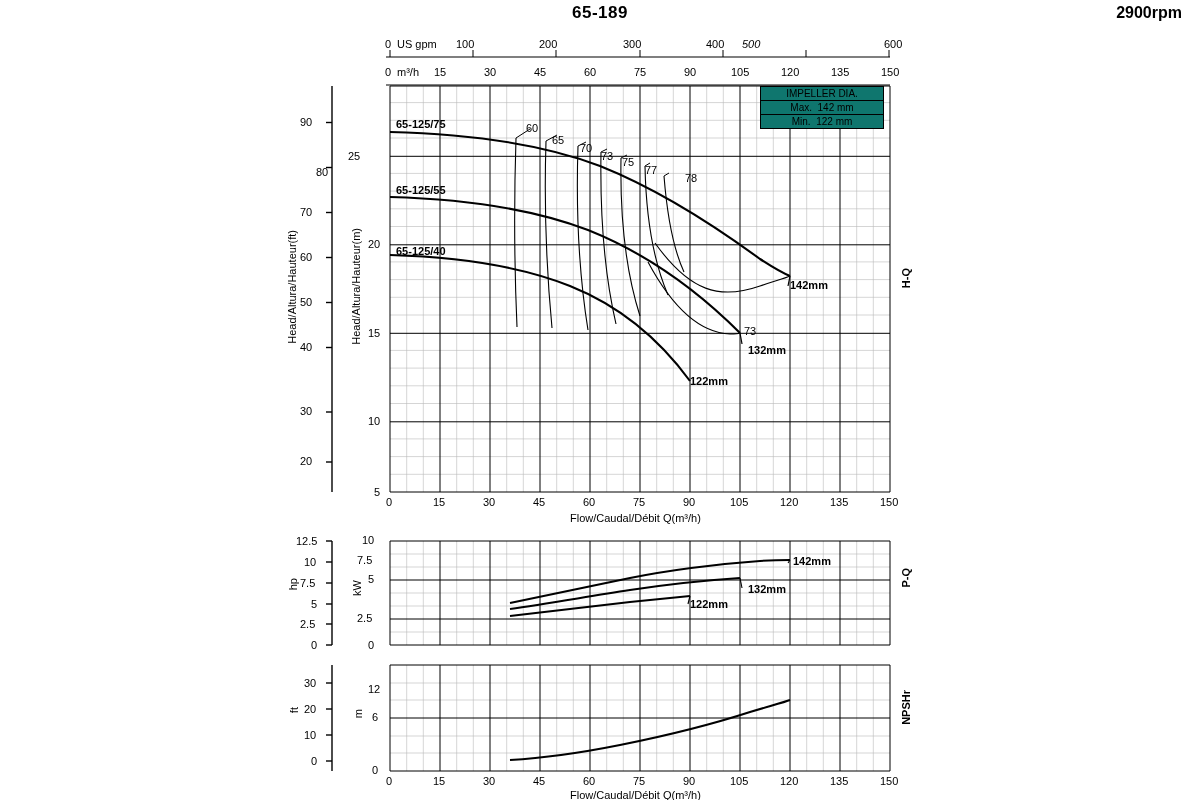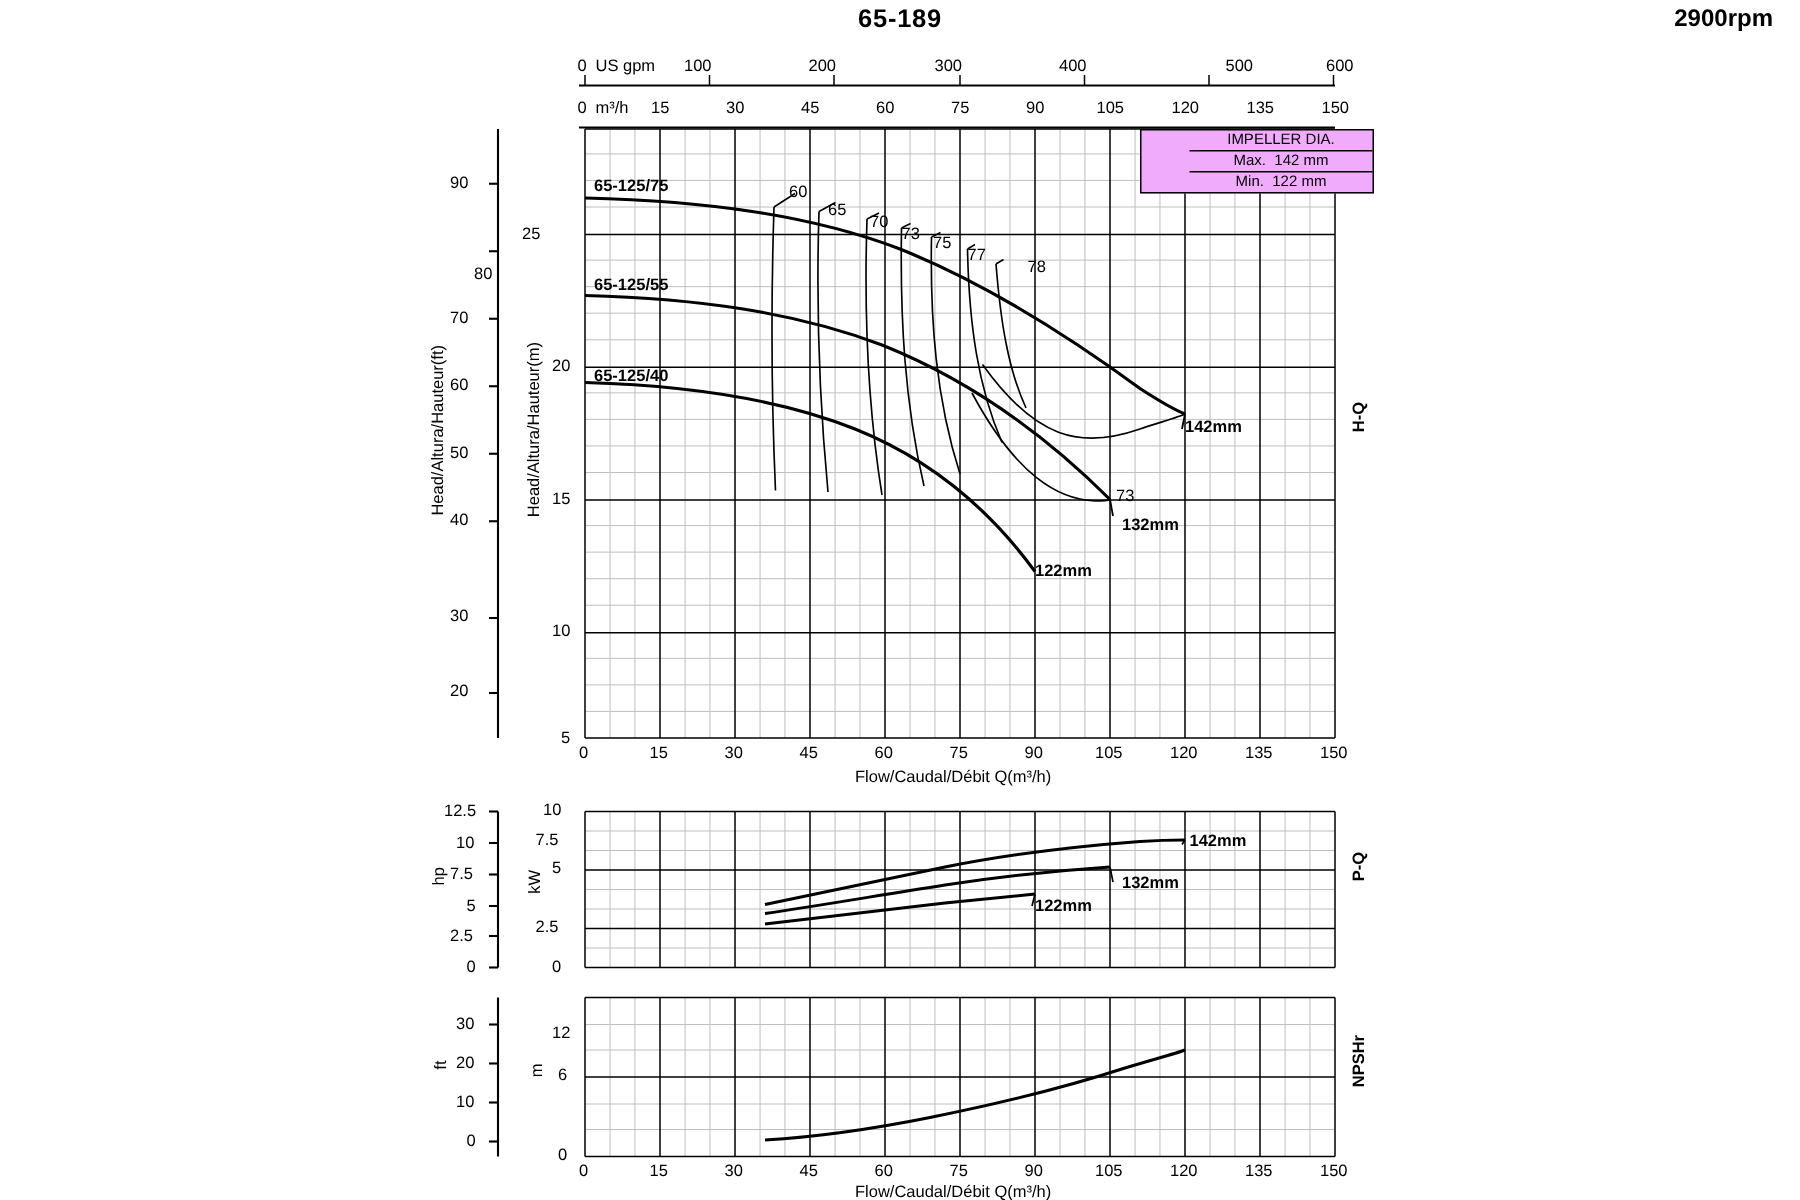--- a/index.html
+++ b/index.html
@@ -7,21 +7,21 @@
   .abs{position:absolute;}
   #title{top:3px;left:0;width:1200px;text-align:center;font-size:17px;font-weight:bold;letter-spacing:.5px;}
   #rpm{top:4px;right:18px;font-size:16px;font-weight:bold;}
 
   svg{position:absolute;top:0;left:0;width:1200px;height:800px;overflow:visible;}
 
   .lbl{position:absolute;font-size:11px;}
   .lbl.b{font-weight:bold;}
   .vert{writing-mode:vertical-rl;transform:rotate(180deg);}
 
-  .boxtbl{position:absolute;border:1px solid #000;font-size:10px;background:#f0abfc;padding-left:32px;}
+  .boxtbl{position:absolute;border:1px solid #000;font-size:10px;background:#0f766e;}
   .boxtbl div{padding:1px 6px;text-align:center;white-space:nowrap;}
   .boxtbl div+div{border-top:1px solid #000;}
   .boxtbl .hd{font-size:10px;}
 </style>
 </head>
 <body>
 
 <div class="abs" id="title">65-189</div>
 <div class="abs" id="rpm">2900rpm</div>
 
@@ -280,21 +280,21 @@
     <path d="M510,760 C545,758 580,753 620,745 C660,737 710,725 750,712 C770,706 785,702 790,700"></path>
   </g>
 </svg>
 
 <div class="abs lbl" style="left:385px;top:38px;">0</div>
 <div class="abs lbl" style="left:397px;top:38px;">US gpm</div>
 <div class="abs lbl" style="left:456px;top:38px;">100</div>
 <div class="abs lbl" style="left:539px;top:38px;">200</div>
 <div class="abs lbl" style="left:623px;top:38px;">300</div>
 <div class="abs lbl" style="left:706px;top:38px;">400</div>
-<div class="abs lbl" style="left:817px;top:38px;">500</div>
+<div class="abs lbl" style="left:742px;top:38px;font-style:italic;">500</div>
 <div class="abs lbl" style="left:872px;top:38px;padding-left:12px;">600</div>
 
 <div class="abs lbl" style="left:385px;top:66px;">0</div>
 <div class="abs lbl" style="left:397px;top:66px;">m³/h</div>
 <div class="abs lbl" style="left:434px;top:66px;">15</div>
 <div class="abs lbl" style="left:484px;top:66px;">30</div>
 <div class="abs lbl" style="left:534px;top:66px;">45</div>
 <div class="abs lbl" style="left:584px;top:66px;">60</div>
 <div class="abs lbl" style="left:634px;top:66px;">75</div>
 <div class="abs lbl" style="left:684px;top:66px;">90</div>
@@ -303,21 +303,21 @@
 <div class="abs lbl" style="left:831px;top:66px;">135</div>
 <div class="abs lbl" style="left:881px;top:66px;">150</div>
 
 <div class="boxtbl" style="left:760px;top:86px;width:122px;">
   <div class="hd">IMPELLER DIA.</div>
   <div><span>Max.</span>&nbsp;&nbsp;<span>142 mm</span></div>
   <div><span>Min.</span>&nbsp;&nbsp;<span>122 mm</span></div>
 </div>
 
 <div class="abs lbl" style="left:300px;top:116px;">90</div>
-<div class="abs lbl" style="left:300px;top:177px;padding-left:16px;">80</div>
+<div class="abs lbl" style="left:300px;top:166px;padding-left:16px;">80</div>
 <div class="abs lbl" style="left:300px;top:206px;">70</div>
 <div class="abs lbl" style="left:300px;top:251px;">60</div>
 <div class="abs lbl" style="left:300px;top:296px;">50</div>
 <div class="abs lbl" style="left:300px;top:341px;">40</div>
 <div class="abs lbl" style="left:300px;top:405px;">30</div>
 <div class="abs lbl" style="left:300px;top:455px;">20</div>
 
 <div class="abs lbl" style="left:348px;top:150px;">25</div>
 <div class="abs lbl" style="left:368px;top:238px;">20</div>
 <div class="abs lbl" style="left:368px;top:327px;">15</div>

